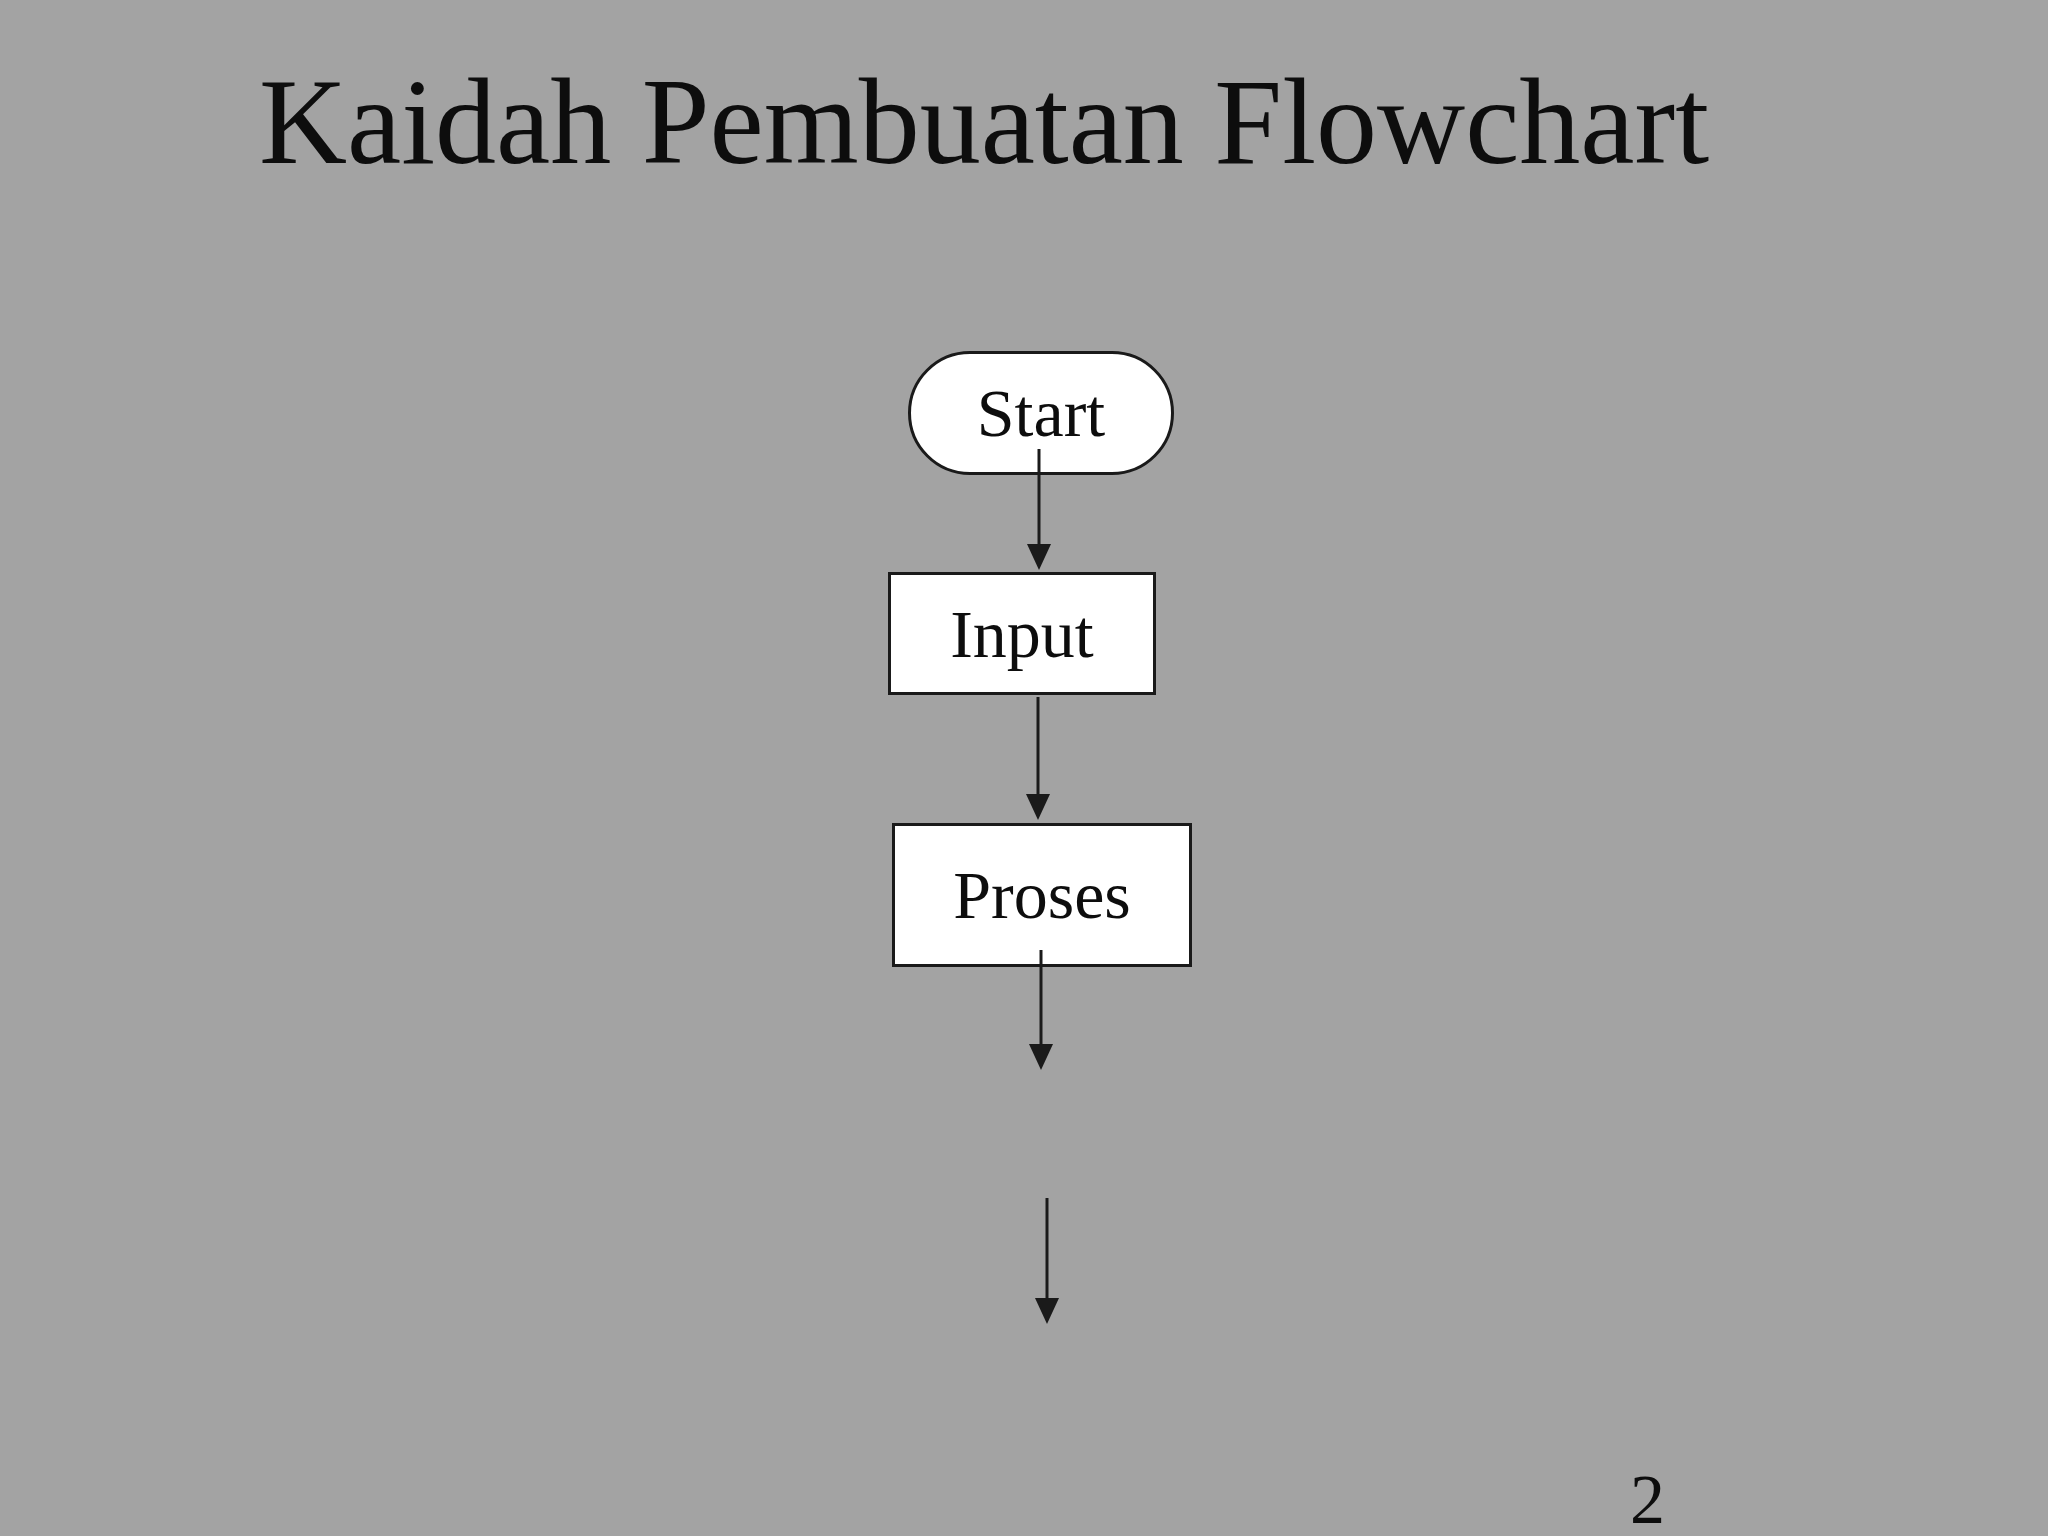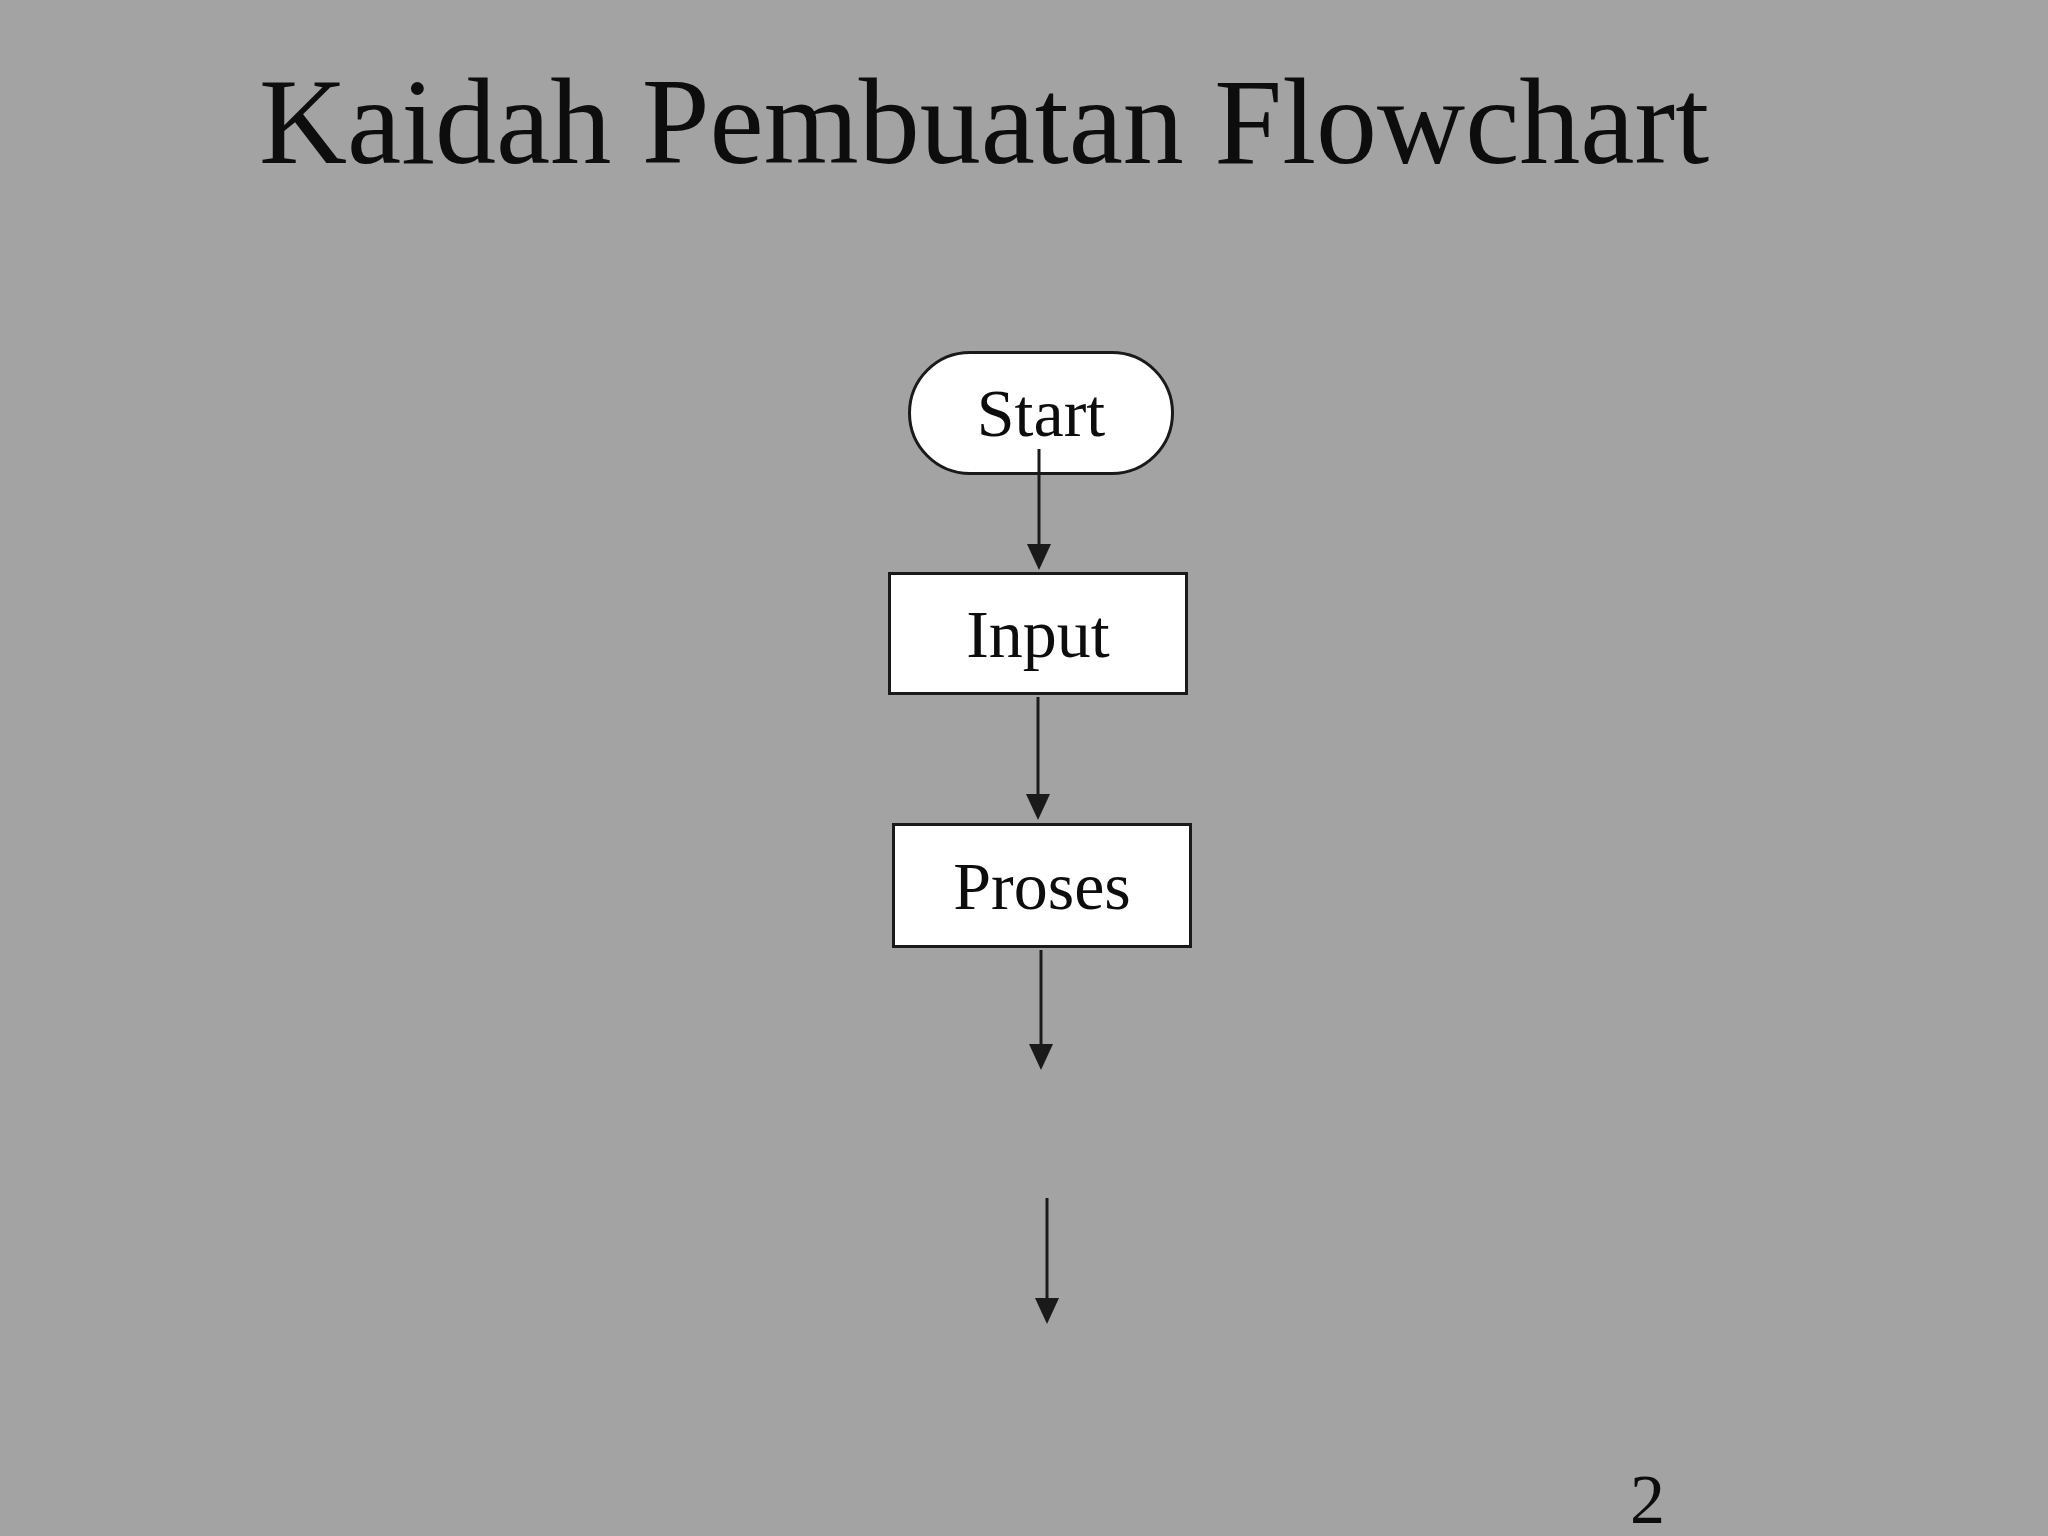--- a/index.html
+++ b/index.html
@@ -37,22 +37,22 @@
     background: #ffffff;
     display: flex;
     align-items: center;
     justify-content: center;
     font-size: 68px;
     line-height: 1;
     color: #0d0d0d;
   }
   .terminator { border-radius: 62px; margin-top: 28px; }
   #node-start  { left: 908px;  top: 323px;  width: 266px; height: 124px; }
-  #node-input  { left: 888px;  top: 572px;  width: 300px; height: 123px; }
-  #node-proses { left: 892px;  top: 823px;  width: 300px; height: 125px; }
+  #node-input  { left: 888px;  top: 572px;  width: 268px; height: 123px; }
+  #node-proses { left: 892px;  top: 823px;  width: 300px; height: 144px; }
   #node-output { left: 891px;  top: 1073px; width: 302px; height: 123px; }
   #node-end    { left: 912px;  top: 1327px; width: 265px; height: 124px; }
   .connectors {
     position: absolute;
     left: 0;
     top: 0;
     pointer-events: none;
   }
   .connectors line {
     stroke: #1a1a1a;

